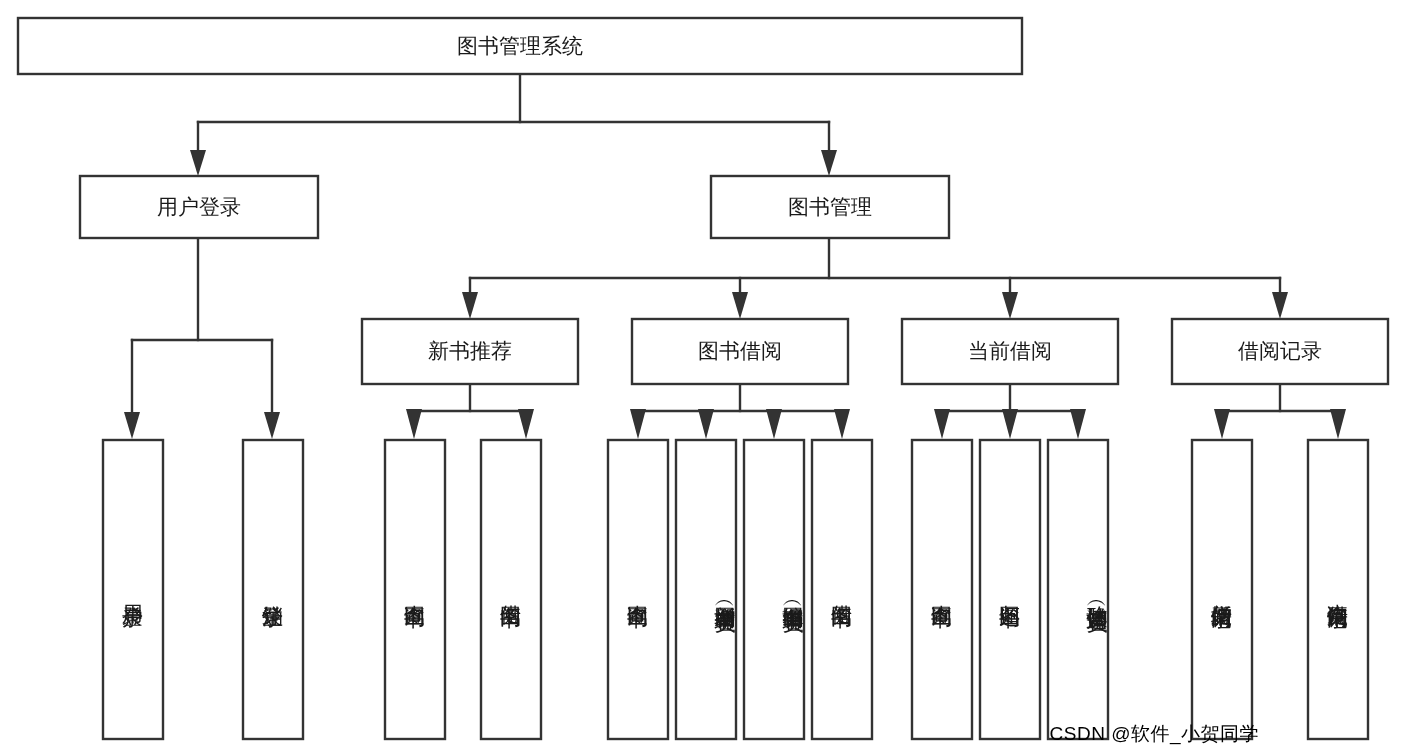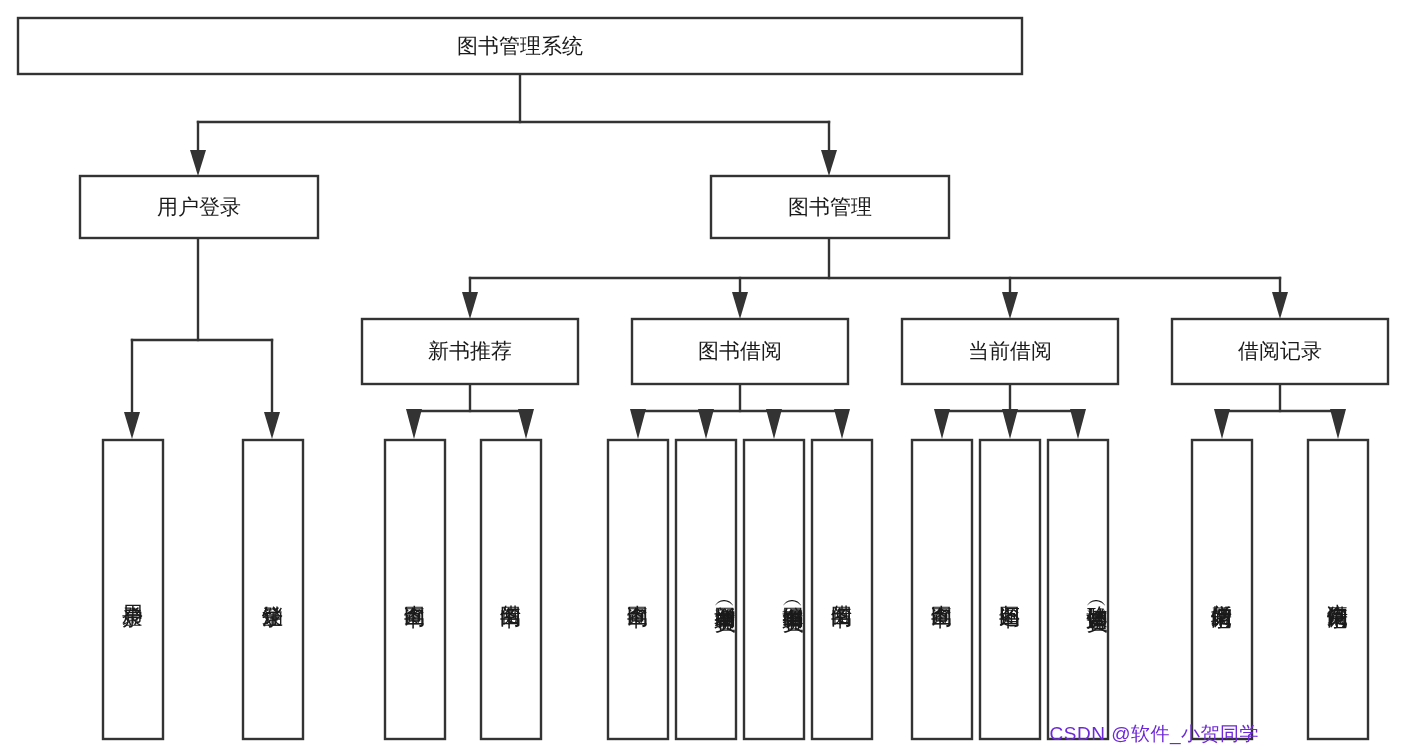--- a/index.html
+++ b/index.html
@@ -67,21 +67,21 @@
     text-align: center;
     pointer-events: none;
     user-select: none;
   }
   .watermark {
     position: absolute;
     right: 10px;
     bottom: 6px;
     font-family: "Liberation Sans", "DejaVu Sans", sans-serif;
     font-size: 19px;
-    color: #6d28d9;
+    color: #000000;
     letter-spacing: 0.5px;
     white-space: nowrap;
   }
 </style>
 </head>
 <body>
 
 <div id="chart-root">
 
   <svg id="flowchart" viewBox="0 0 1405 747">

